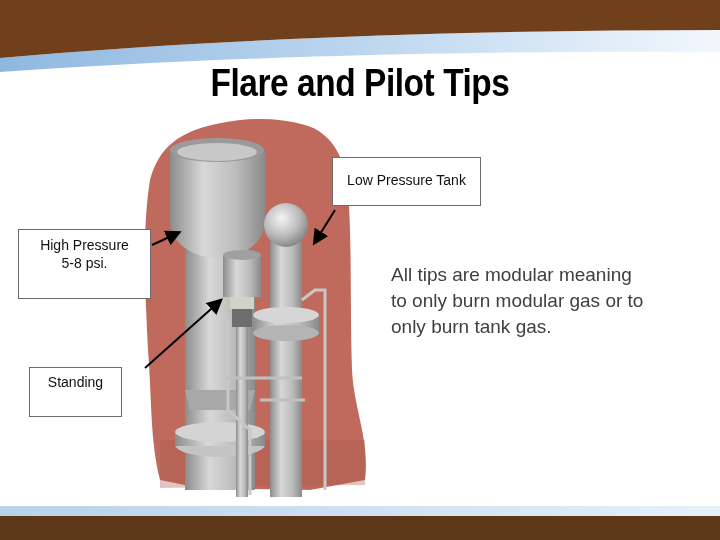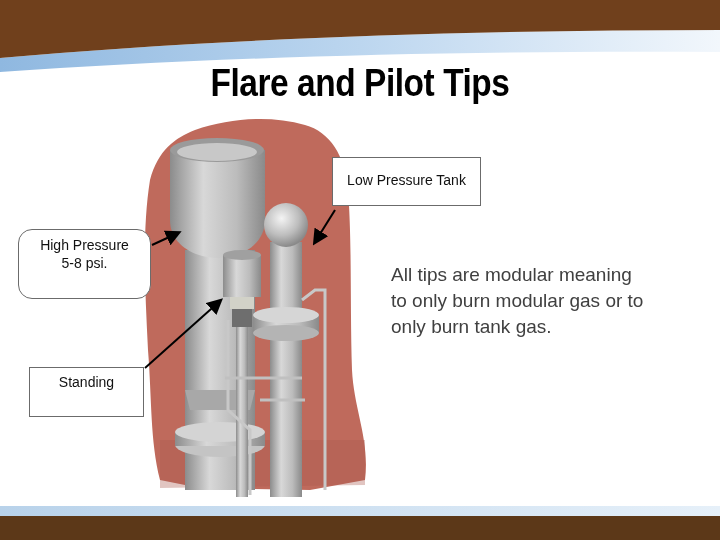--- a/index.html
+++ b/index.html
@@ -4,22 +4,22 @@
 <style>
   html, body { margin:0; padding:0; }
   body { width:720px; height:540px; position:relative; overflow:hidden; background:#ffffff; font-family:"Liberation Sans", sans-serif; }
   .top-band { position:absolute; left:0; top:0; width:720px; height:80px; }
   .bottom-band { position:absolute; left:0; top:506px; width:720px; height:34px; }
   .title { position:absolute; left:0; top:62px; width:720px; text-align:center; font-family:"Liberation Sans", sans-serif; font-weight:bold; font-size:38px; color:#000; letter-spacing:-0.5px; transform:scaleX(0.88); transform-origin:center; }
   .illustration { position:absolute; left:140px; top:110px; width:240px; height:395px; }
   .callout { position:absolute; background:#fff; border:1px solid #6b6b6b; font-size:14px; line-height:18px; color:#111; text-align:center; box-sizing:border-box; }
   .callout .line { display:block; white-space:nowrap; }
   .c-low { left:332px; top:157px; width:149px; height:49px; padding-top:13px; }
-  .c-high { left:18px; top:229px; width:133px; height:70px; padding-top:6px;border-radius:14px; }
-  .c-pilot { left:29px; top:367px; width:115px; height:50px; padding-top:5px; }
+  .c-high { left:18px; top:229px; width:133px; height:70px; padding-top:6px; }
+  .c-pilot { left:29px; top:367px; width:93px; height:50px; padding-top:5px; }
   .body-text { position:absolute; left:391px; top:262px; width:300px; font-size:19px; line-height:26px; color:#404040; }
   .body-text .line { display:block; white-space:nowrap; }
   .arrows { position:absolute; left:0; top:0; width:720px; height:540px; pointer-events:none; }
 </style>
 </head>
 <body>
 
 <svg class="top-band" viewBox="0 0 720 80" preserveAspectRatio="none">
   <defs>
     <linearGradient id="blueSwoosh" x1="0" y1="0" x2="1" y2="0">

